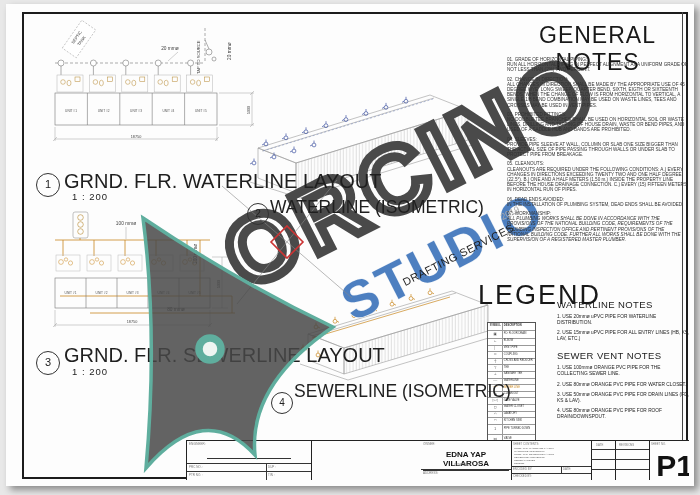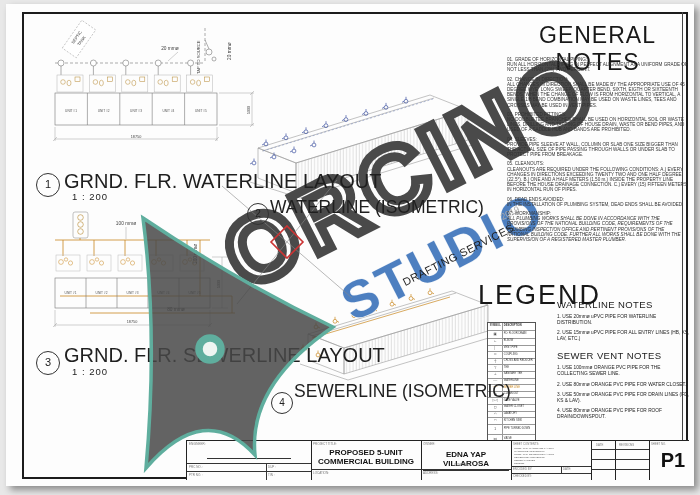--- a/index.html
+++ b/index.html
@@ -419,26 +419,20 @@
         <span class="lab" style="left:2px;top:1px;">ENGINEER:</span>
         <div class="hline" style="left:20px;top:17px;width:84px;"></div>
         <div class="hline" style="left:0;top:22px;width:124px;"></div>
         <div class="hline" style="left:0;top:30px;width:124px;"></div>
         <div class="vline" style="left:79px;top:22px;height:17px;"></div>
         <span class="lab" style="left:2px;top:23.5px;">PRC NO. :</span>
         <span class="lab" style="left:81px;top:23.5px;">DUP :</span>
         <span class="lab" style="left:2px;top:31.5px;">PTR NO. :</span>
         <span class="lab" style="left:81px;top:31.5px;">TIN :</span>
       </div>
-      <div class="cell" style="left:124px;width:110px;">
-        <span class="lab" style="left:2px;top:1px;">PROJECT TITLE:</span>
-        <div class="bigtxt" style="left:3px;top:7px;width:104px;font-size:8px;line-height:9px;">PROPOSED 5-UNIT COMMERCIAL BUILDING</div>
-        <div class="hline" style="left:0;top:28px;width:110px;"></div>
-        <span class="lab" style="left:2px;top:29.5px;">LOCATION:</span>
-      </div>
       <div class="cell" style="left:234px;width:90px;">
         <span class="lab" style="left:2px;top:1px;">OWNER:</span>
         <div class="bigtxt" style="left:2px;top:9px;width:86px;font-size:8px;border-bottom:0.8px solid #333;padding-bottom:2px;">EDNA YAP VILLAROSA</div>
         <span class="lab2" style="left:33px;top:22px;">CONFORME:</span>
         <div class="hline" style="left:0;top:28px;width:90px;"></div>
         <span class="lab" style="left:2px;top:29.5px;">ADDRESS:</span>
       </div>
       <div class="cell" style="left:324px;width:80px;">
         <span class="lab2" style="left:2px;top:1px;">SHEET CONTENTS:</span>
         <div class="tiny" style="left:3px;top:5.5px;">
@@ -463,21 +457,21 @@
         <div class="hline" style="left:0;top:28px;width:24px;"></div>
       </div>
       <div class="cell" style="left:428px;width:34px;">
         <span class="lab2" style="left:4px;top:2px;">REVISIONS</span>
         <div class="hline" style="left:0;top:8px;width:34px;"></div>
         <div class="hline" style="left:0;top:18px;width:34px;"></div>
         <div class="hline" style="left:0;top:28px;width:34px;"></div>
       </div>
       <div class="cell" style="left:462px;width:40px;border-right:none;">
         <span class="lab2" style="left:2px;top:1px;">SHEET NO.</span>
-        <div class="bigtxt" style="left:4px;top:8px;width:40px;font-size:20px;font-weight:800;">P1</div>
+        <div class="bigtxt" style="left:4px;top:8px;width:40px;font-size:30px;font-weight:800;text-align:right;">P1</div>
       </div>
     </div>
   </div>
 
   <svg class="lyr" viewBox="0 0 700 495">
     <path d="M143,218 Q238,282 333,327 Q248,385 255,455 Q205,400 146,468 Q158,335 143,218 Z" fill="rgba(72,72,72,0.85)" stroke="#5fae9e" stroke-width="3.5"></path>
     <circle cx="210" cy="349" r="11" fill="#eef5f2" stroke="#5fae9e" stroke-width="7.5"></circle>
   </svg>
 </div>
 

